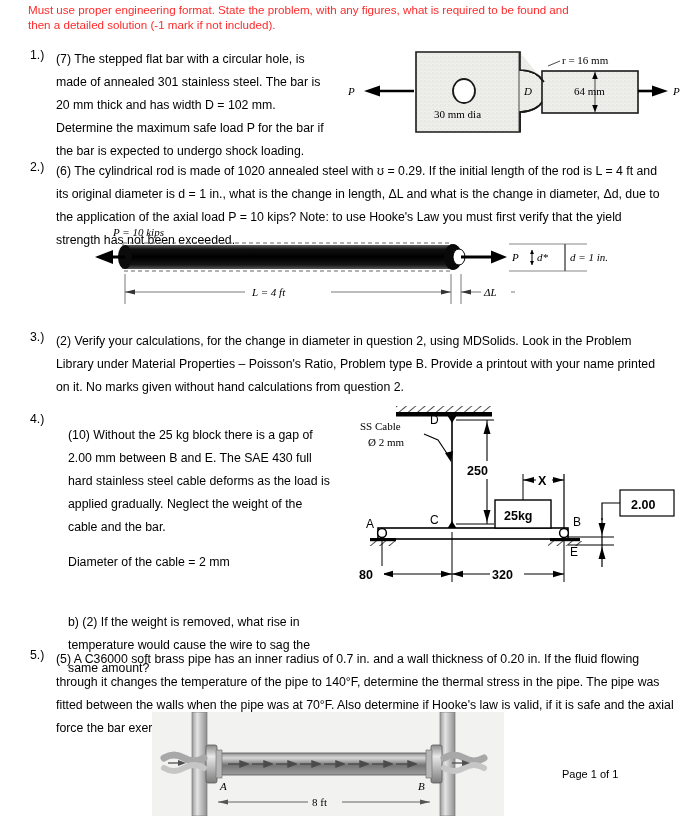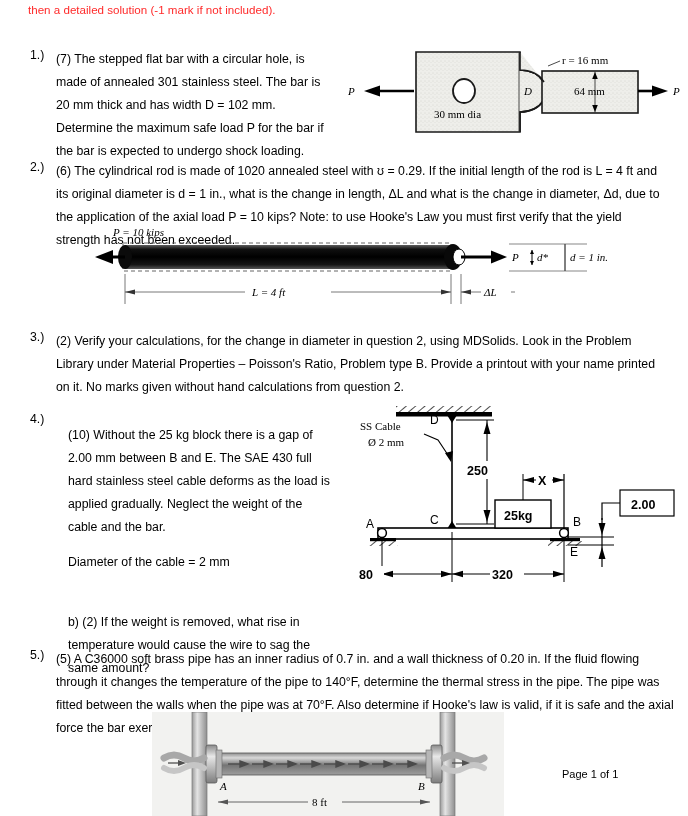--- a/index.html
+++ b/index.html
@@ -136,20 +136,21 @@
     font-weight: bold;
     fill: #000;
   }
 </style>
 </head>
 <body>
 
 <div class="page">
 
   <div class="header-note">
+    <div>Must use proper engineering format. State the problem, with any figures, what is required to be found and</div>
     <div>then a detailed solution (-1 mark if not included).</div>
   </div>
 
   <div class="problem" id="prob1">
     <div class="pnum">1.)</div>
     <div class="ptext">(7) The stepped flat bar with a circular hole, is made of annealed 301 stainless steel.  The bar is 20 mm thick and has width D = 102 mm.  Determine the maximum safe load P for the bar if the bar is expected to undergo shock loading.</div>
   </div>
 
   <div id="fig1">
     <svg width="368" height="108" viewBox="0 0 368 108">

